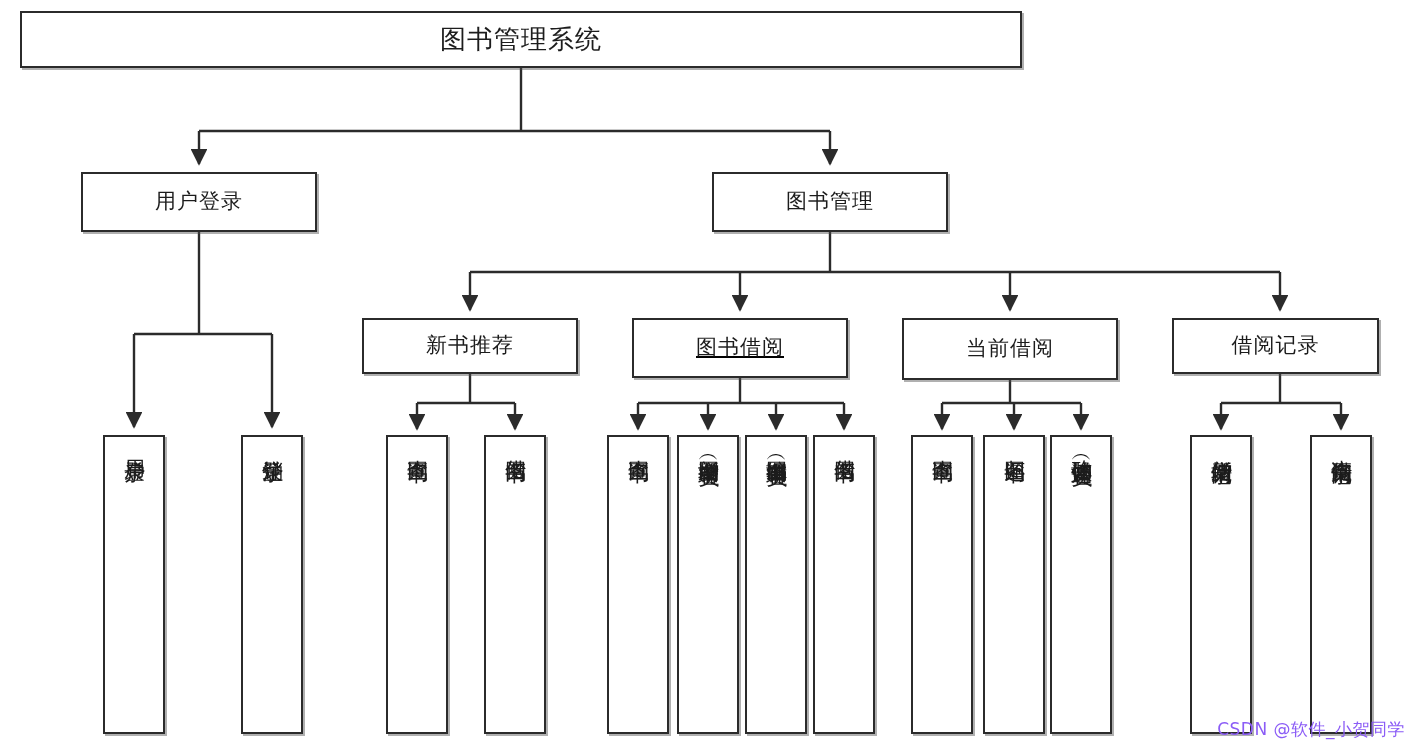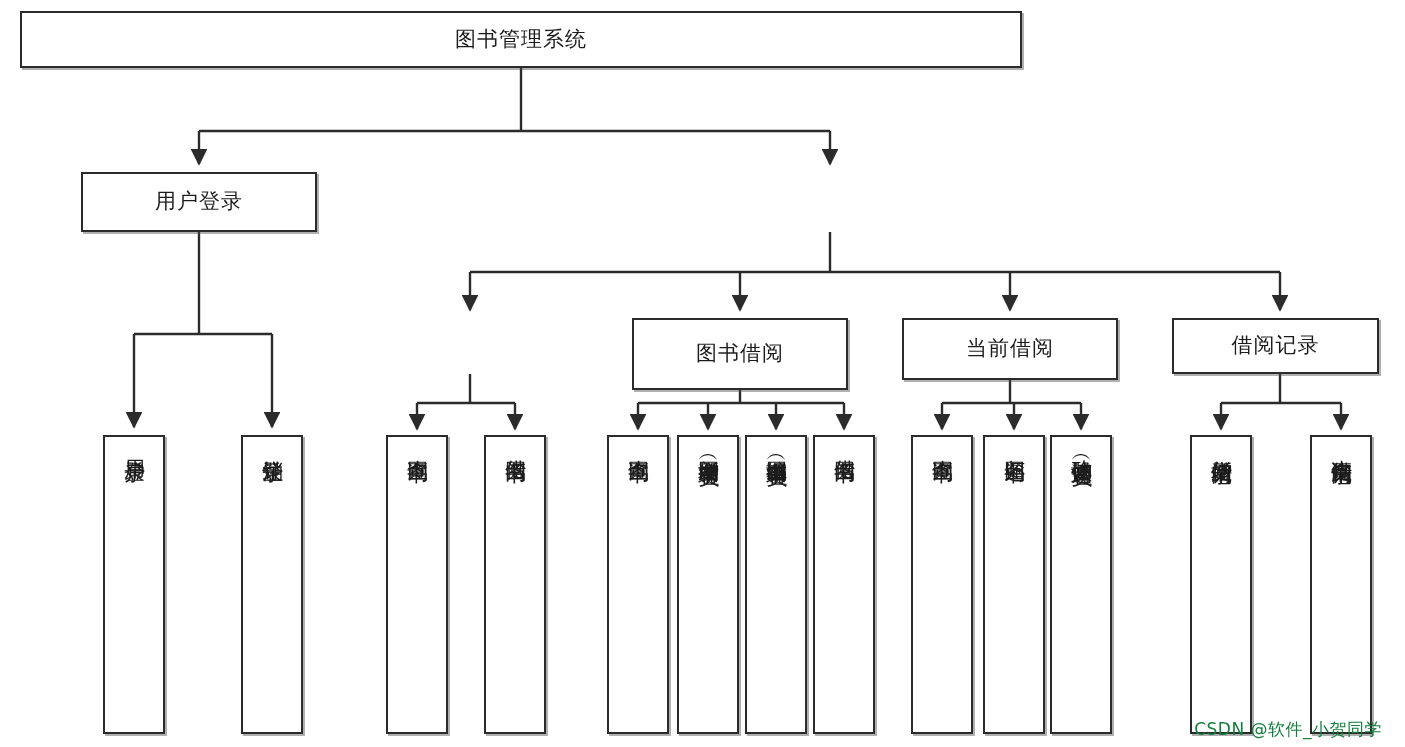--- a/index.html
+++ b/index.html
@@ -48,44 +48,44 @@
     color: #1c1c1c;
     font-size: 21px;
     line-height: 1.32;
     letter-spacing: 1px;
     writing-mode: vertical-rl;
     text-orientation: upright;
     text-align: left;
     white-space: nowrap;
   }
   .title-label {
-    font-size: 21px;
+    font-size: 26px;
   }
   svg.connectors {
     position: absolute;
     left: 0;
     top: 0;
     width: 1405px;
     height: 747px;
     pointer-events: none;
   }
   .conn {
     stroke: #2b2b2b;
     stroke-width: 2.4;
     fill: none;
   }
   .arrow-head {
     fill: #2b2b2b;
   }
   #watermark {
     position: absolute;
-    right: 23px;
+    right: 0;
     bottom: 6px;
     font-size: 17px;
-    color: #15803d;
+    color: #8b5cf6;
     letter-spacing: 0.5px;
     white-space: nowrap;
   }
 </style>
 </head>
 <body>
 
 <div id="diagram-root">
 
   <svg class="connectors" viewBox="0 0 1405 747" xmlns="http://www.w3.org/2000/svg">
@@ -139,22 +139,28 @@
     <path class="conn" d="M 1341 403 L 1341 429" marker-end="url(#arrow)"></path>
   </svg>
 
   <div class="node-box" style="left: 20px; top: 11px; width: 1002px; height: 57px;">
     <span class="node-label-h title-label">图书管理系统</span>
   </div>
 
   <div class="node-box" style="left: 81px; top: 172px; width: 236px; height: 60px;">
     <span class="node-label-h">用户登录</span>
   </div>
-
-  <div class="node-box" style="left: 632px; top: 318px; width: 216px; height: 72px;">
+  <div class="node-box" style="left: 712px; top: 172px; width: 236px; height: 60px;">
+    <span class="node-label-h">图书管理</span>
+  </div>
+
+  <div class="node-box" style="left: 362px; top: 318px; width: 216px; height: 56px;">
+    <span class="node-label-h">新书推荐</span>
+  </div>
+  <div class="node-box" style="left: 632px; top: 318px; width: 216px; height: 60px; text-decoration: underline;">
     <span class="node-label-h">图书借阅</span>
   </div>
   <div class="node-box" style="left: 902px; top: 318px; width: 216px; height: 62px;">
     <span class="node-label-h">当前借阅</span>
   </div>
   <div class="node-box" style="left: 1172px; top: 318px; width: 207px; height: 56px;">
     <span class="node-label-h">借阅记录</span>
   </div>
 
   <div class="node-box vertical" style="left: 103px; top: 435px; width: 62px; height: 299px;">

